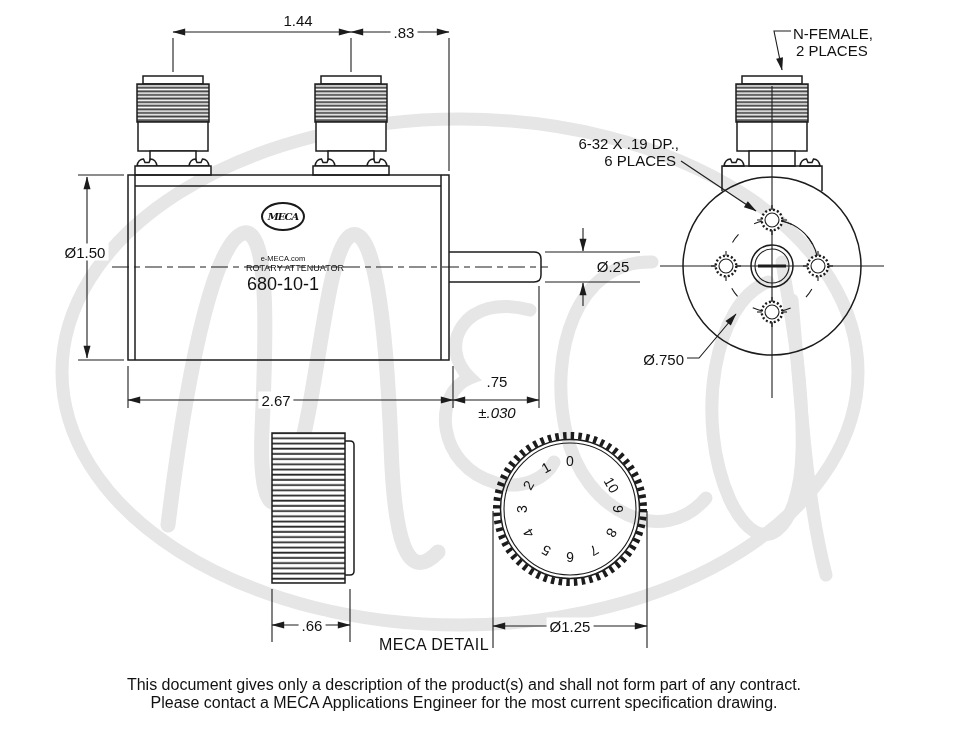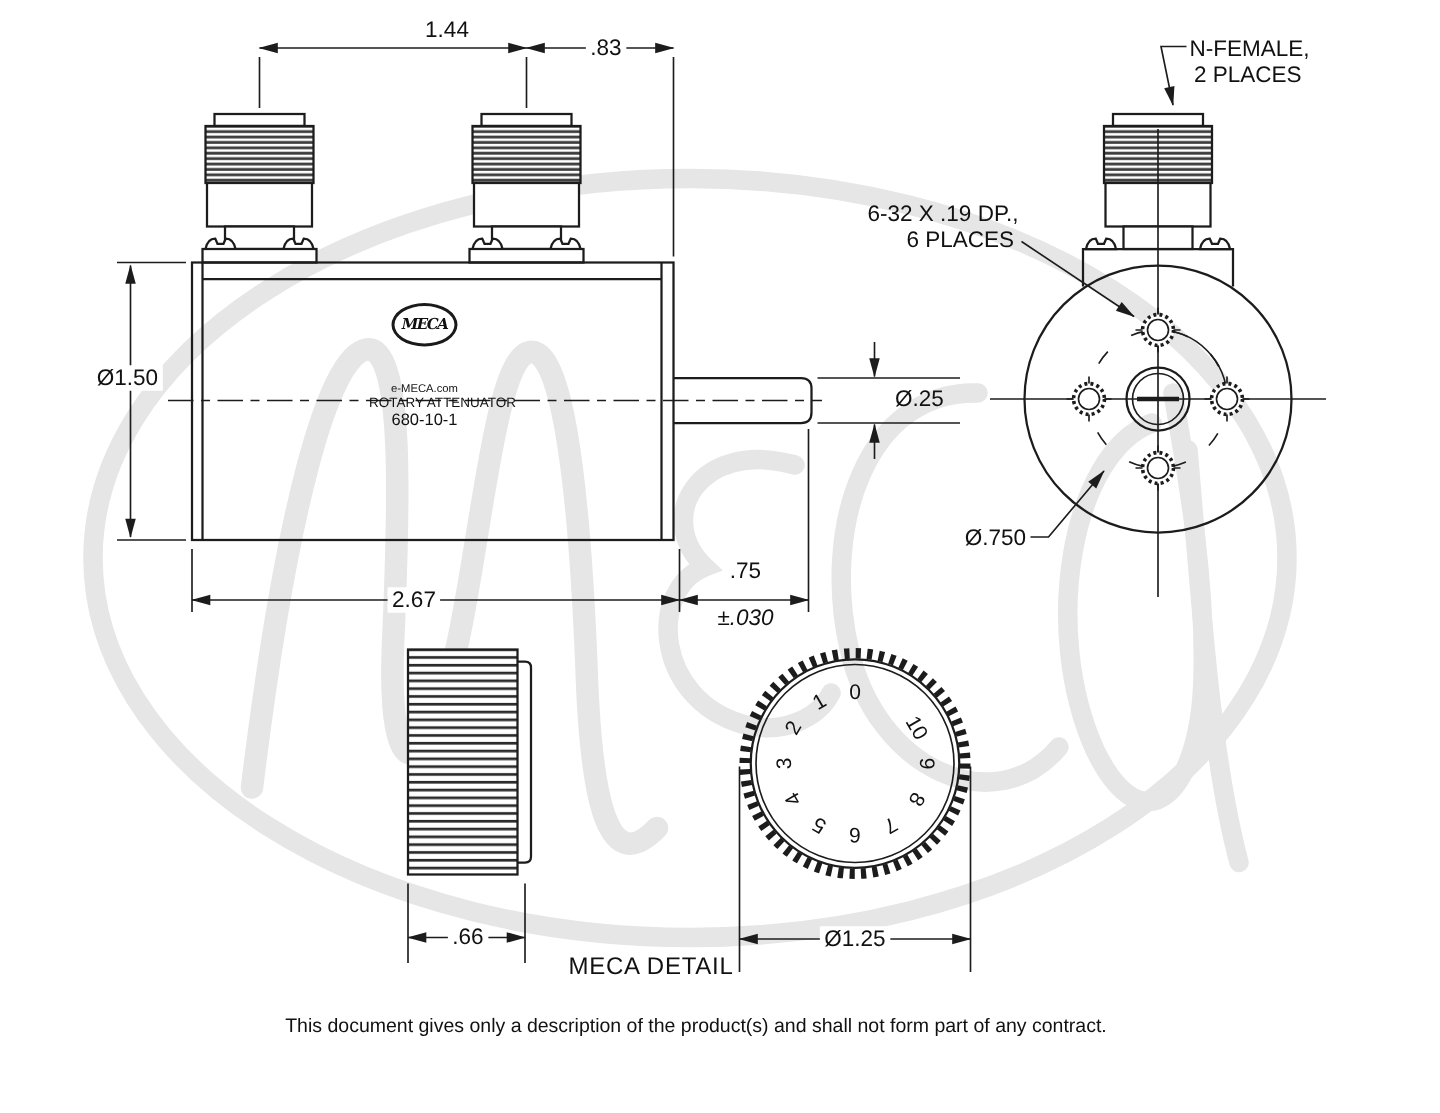--- a/index.html
+++ b/index.html
@@ -16,24 +16,24 @@
   .txt.right{ transform:translate(-100%,-50%); }
   .caption{ position:absolute; font-size:16px; letter-spacing:.5px; transform:translate(-50%,-50%); }
   .nameplate{ position:absolute; left:283px; top:202px; transform:translateX(-50%);
               text-align:center; line-height:1; }
   .np-oval{ width:40px; height:25px; margin:0 auto 2px auto; border:2px solid #1a1a1a; border-radius:50%;
             display:flex; align-items:center; justify-content:center;
             font-family:"DejaVu Serif", serif; font-style:italic; font-weight:bold; font-size:10px;
             letter-spacing:-1px;text-align:center; }
   .np-site{ font-size:7.5px; margin-bottom:1px;margin-top:24px; }
   .np-line1{ font-size:9px; margin-bottom:2px;padding-left:24px; }
-  .np-model{ font-size:11px; }
+  .np-model{ font-size:18px; }
   .dial-anchor{ position:absolute; left:570px; top:509px; width:0; height:0; }
   .dial-num{ position:absolute; left:0; top:0; font-size:14px; transform-origin:center; white-space:nowrap; }
-  .footer{ position:absolute; left:0; width:928px; text-align:center; font-size:13px; }
+  .footer{ position:absolute; left:0; width:928px; text-align:center; font-size:16px; }
 </style>
 </head>
 <body>
 
 <div id="stage">
 
 <svg width="960" height="742" viewBox="0 0 960 742">
   <defs>
     <marker id="ah" viewBox="0 0 14 8" refX="13" refY="4" markerWidth="14" markerHeight="8" markerUnits="userSpaceOnUse" orient="auto-start-reverse">
       <path d="M13.6,4 L0.8,0.5 L0.8,7.5 Z" fill="#1c1c1c"></path>
@@ -222,14 +222,15 @@
       <span class="dial-num" style="transform: translate(-50%, -50%) rotate(-120deg) translateY(-48px);">4</span>
       <span class="dial-num" style="transform: translate(-50%, -50%) rotate(-150deg) translateY(-48px);">5</span>
       <span class="dial-num" style="transform: translate(-50%, -50%) rotate(-180deg) translateY(-48px);">6</span>
       <span class="dial-num" style="transform: translate(-50%, -50%) rotate(-210deg) translateY(-48px);">7</span>
       <span class="dial-num" style="transform: translate(-50%, -50%) rotate(-240deg) translateY(-48px);">8</span>
       <span class="dial-num" style="transform: translate(-50%, -50%) rotate(-270deg) translateY(-48px);">9</span>
       <span class="dial-num" style="transform: translate(-50%, -50%) rotate(-300deg) translateY(-48px);">10</span>
     </div>
 
 <div class="footer" style="top:676px;">This document gives only a description of the product(s) and shall not form part of any contract.</div>
+<div class="footer" style="top:694px;">Please contact a MECA Applications Engineer for the most current specification drawing.</div>
 
 </div>
 
 </body></html>

